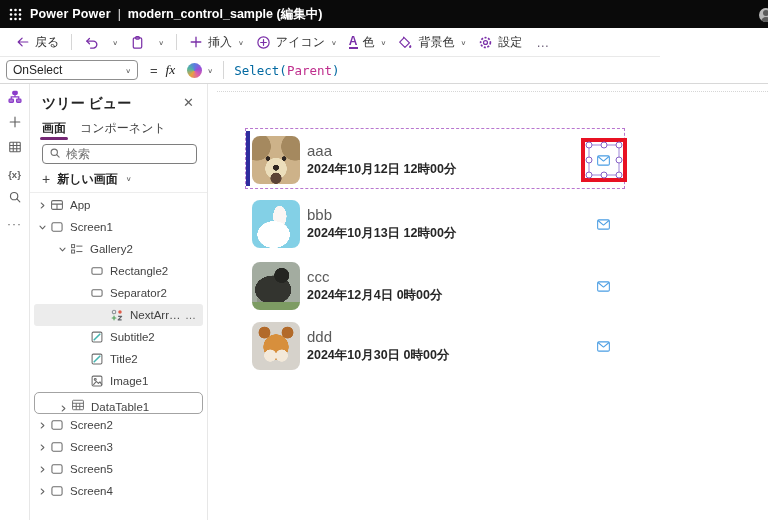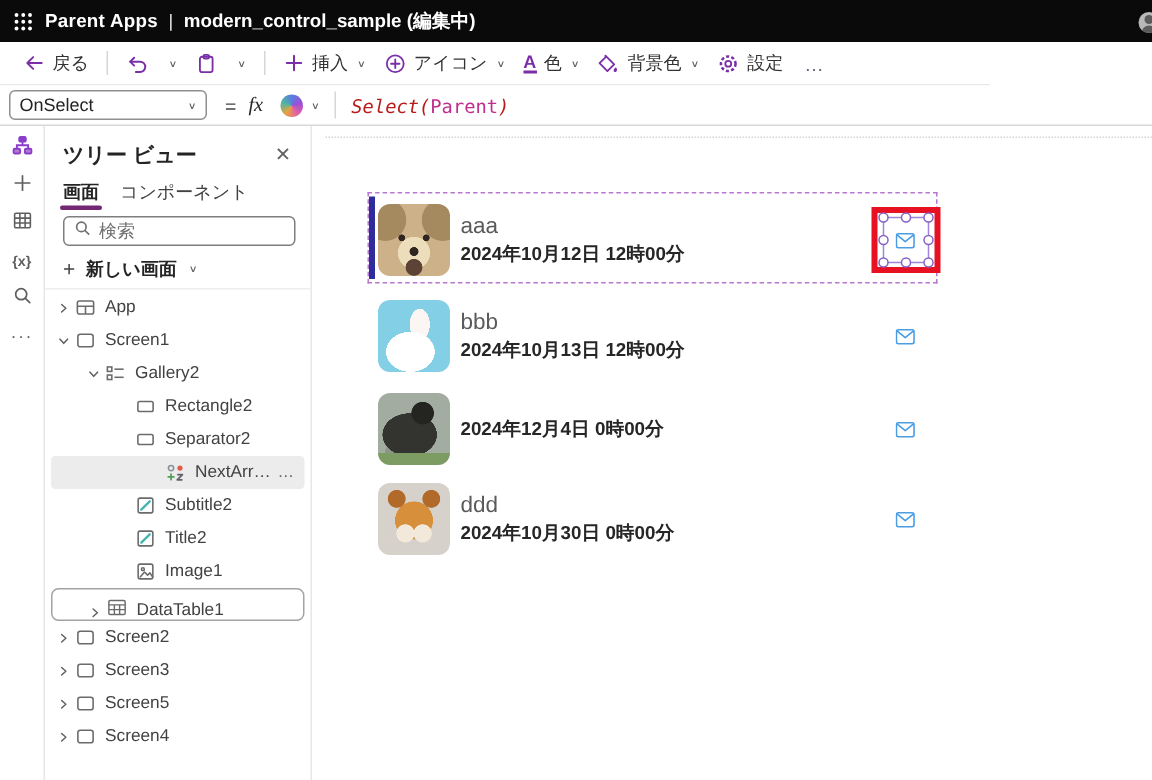--- a/index.html
+++ b/index.html
@@ -35,21 +35,21 @@
   #prop-select { margin-left:6px; width:132px; height:20px; border:1px solid #8f8f8f; border-radius:4px;
     display:flex; align-items:center; padding:0 6px; font-size:12px; color:#242424; cursor:pointer; background:#fff; }
   #prop-select .t-chev { margin-left:auto; }
   .f-eq { margin-left:12px; font-size:13px; color:#444; }
   .f-fx { margin-left:8px; font-style:italic; font-family:"Liberation Serif",serif; font-size:13.5px; color:#242424; }
   .f-copilot { margin-left:12px; display:flex; align-items:center; gap:4px; cursor:pointer; }
   .copilot-dot { width:15px; height:15px; border-radius:50%;
     background:conic-gradient(#5a7de0,#9a4fd8,#e060a8,#e8a33d,#51b5a0,#5a7de0); }
   .f-div { width:1px; height:18px; background:#d6d6d6; margin:0 10px; }
   .f-code { font-family:"DejaVu Sans Mono","Liberation Mono",monospace; font-size:12.5px; }
-  .code-fn { color:#b91c1c;font-style:italic; } .code-arg { color:#bf2e8d; }
+  .code-fn { color:#0369a1; } .code-arg { color:#bf2e8d; }
 
   
   #main { position:absolute; left:0; top:84px; width:768px; height:436px; }
 
   #rail { position:absolute; left:0; top:0; width:30px; height:436px; background:#fff; border-right:1px solid #e7e7e7;
     display:flex; flex-direction:column; align-items:center; padding-top:4px; gap:3px; }
   .rail-btn { width:24px; height:22px; display:flex; align-items:center; justify-content:center; border-radius:4px; cursor:pointer; }
   .rail-btn.sel { }
   .rail-x { font-size:9.5px; color:#5f5f5f; font-weight:600; }
   .rail-dots { font-size:12px; color:#5f5f5f; letter-spacing:1px; }
@@ -147,21 +147,21 @@
           <circle cx="11" cy="2" r="1.3"></circle>
       <circle cx="2" cy="6.5" r="1.3"></circle>
           <circle cx="6.5" cy="6.5" r="1.3"></circle>
           <circle cx="11" cy="6.5" r="1.3"></circle>
       <circle cx="2" cy="11" r="1.3"></circle>
           <circle cx="6.5" cy="11" r="1.3"></circle>
           <circle cx="11" cy="11" r="1.3"></circle>
     </g>
       </svg>
   </span>
-  <span class="tb-title">Parent Apps</span>
+  <span class="tb-title">Power Power</span>
   <span class="tb-sep">|</span>
   <span class="tb-doc">modern_control_sample (編集中)</span>
   <span id="avatar-partial"></span>
 </div>
 
 <div id="toolbar">
   <div class="t-item">
     <span>
         <svg width="14" height="14" viewBox="0 0 16 16" fill="none" stroke="#7a2fa8" stroke-width="1.4" stroke-linecap="round" stroke-linejoin="round">
           <path d="M13.5 8H3M7 3.5 2.5 8 7 12.5"></path>
@@ -541,20 +541,21 @@
     <div class="g-mail">
       <svg width="13" height="11" viewBox="0 0 16 13" fill="none" stroke="#4a9de3" stroke-width="1.3" stroke-linejoin="round">
                 <rect x="0.8" y="0.8" width="14.4" height="11.4" rx="1.5"></rect>
                 <path d="M1.2 1.6 8 7.2l6.8-5.6"></path>
               </svg>
     </div>
   </div>
           <div class="g-row" style="top: 134px;">
     <div class="g-img img-gorilla"></div>
     <div class="g-text">
+      <div class="g-title">ccc</div>
       <div class="g-sub">2024年12月4日 0時00分</div>
     </div>
     <div class="g-mail">
       <svg width="13" height="11" viewBox="0 0 16 13" fill="none" stroke="#4a9de3" stroke-width="1.3" stroke-linejoin="round">
                 <rect x="0.8" y="0.8" width="14.4" height="11.4" rx="1.5"></rect>
                 <path d="M1.2 1.6 8 7.2l6.8-5.6"></path>
               </svg>
     </div>
   </div>
           <div class="g-row" style="top: 194px;">

